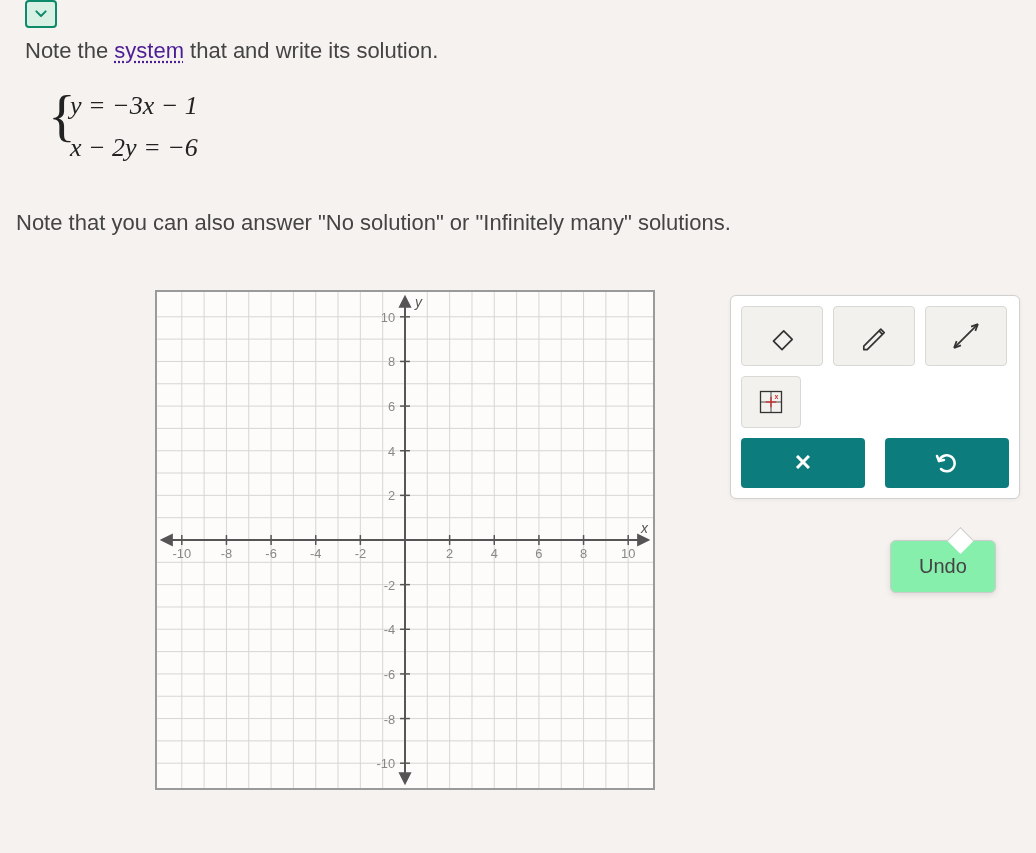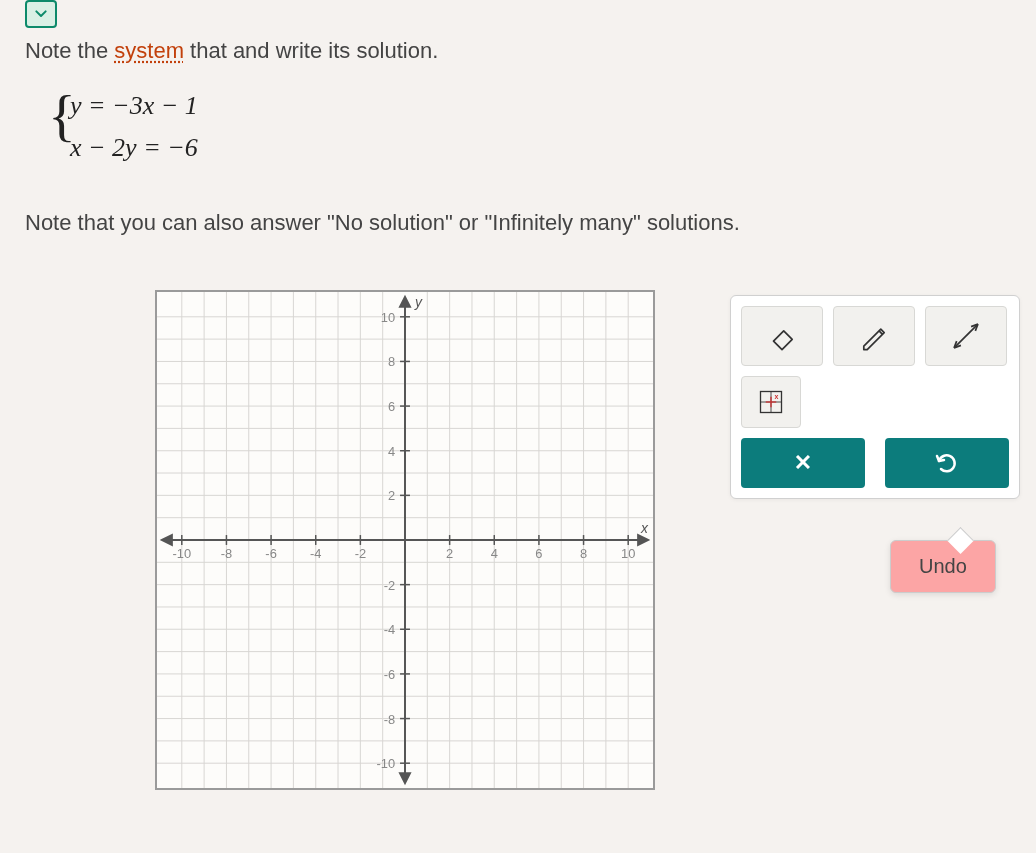--- a/index.html
+++ b/index.html
@@ -27,21 +27,21 @@
     }
     .chevron-btn svg { width: 16px; height: 16px; }
     .prompt {
       position: absolute;
       top: 38px;
       left: 25px;
       font-size: 22px;
       color: #444;
     }
     .prompt .system-link {
-      color: #c2410c;
+      color: #4c1d95;
       text-decoration: underline dotted;
       text-underline-offset: 3px;
     }
     .equations {
       position: absolute;
       top: 85px;
       left: 70px;
       font-family: "Times New Roman", serif;
       font-size: 26px;
       font-style: italic;
@@ -53,21 +53,21 @@
       top: 2px;
       font-size: 58px;
       font-style: normal;
       line-height: 1;
       font-family: "Times New Roman", serif;
     }
     .eq-row { line-height: 1.6; }
     .note {
       position: absolute;
       top: 210px;
-      left: 25px;
+      left: 16px;
       font-size: 22px;
       color: #444;
     }
     .graph-container {
       position: absolute;
       top: 290px;
       left: 155px;
       width: 500px;
       height: 500px;
       border: 2px solid #9a9a9a;
@@ -122,21 +122,21 @@
       align-items: center;
       justify-content: center;
       cursor: pointer;
     }
     .action-btn svg { width: 24px; height: 24px; stroke: #fff; }
     .action-btn .x-glyph { color: #fff; font-size: 22px; font-weight: bold; }
     .undo-tooltip {
       position: absolute;
       top: 540px;
       left: 890px;
-      background: #fca5a5;
+      background: #86efac;
       border: 1px solid #ccc;
       border-radius: 6px;
       padding: 14px 28px;
       font-size: 20px;
       color: #444;
       box-shadow: 0 2px 6px rgba(0,0,0,0.1);
     }
     .undo-tooltip::before {
       content: "";
       position: absolute;

